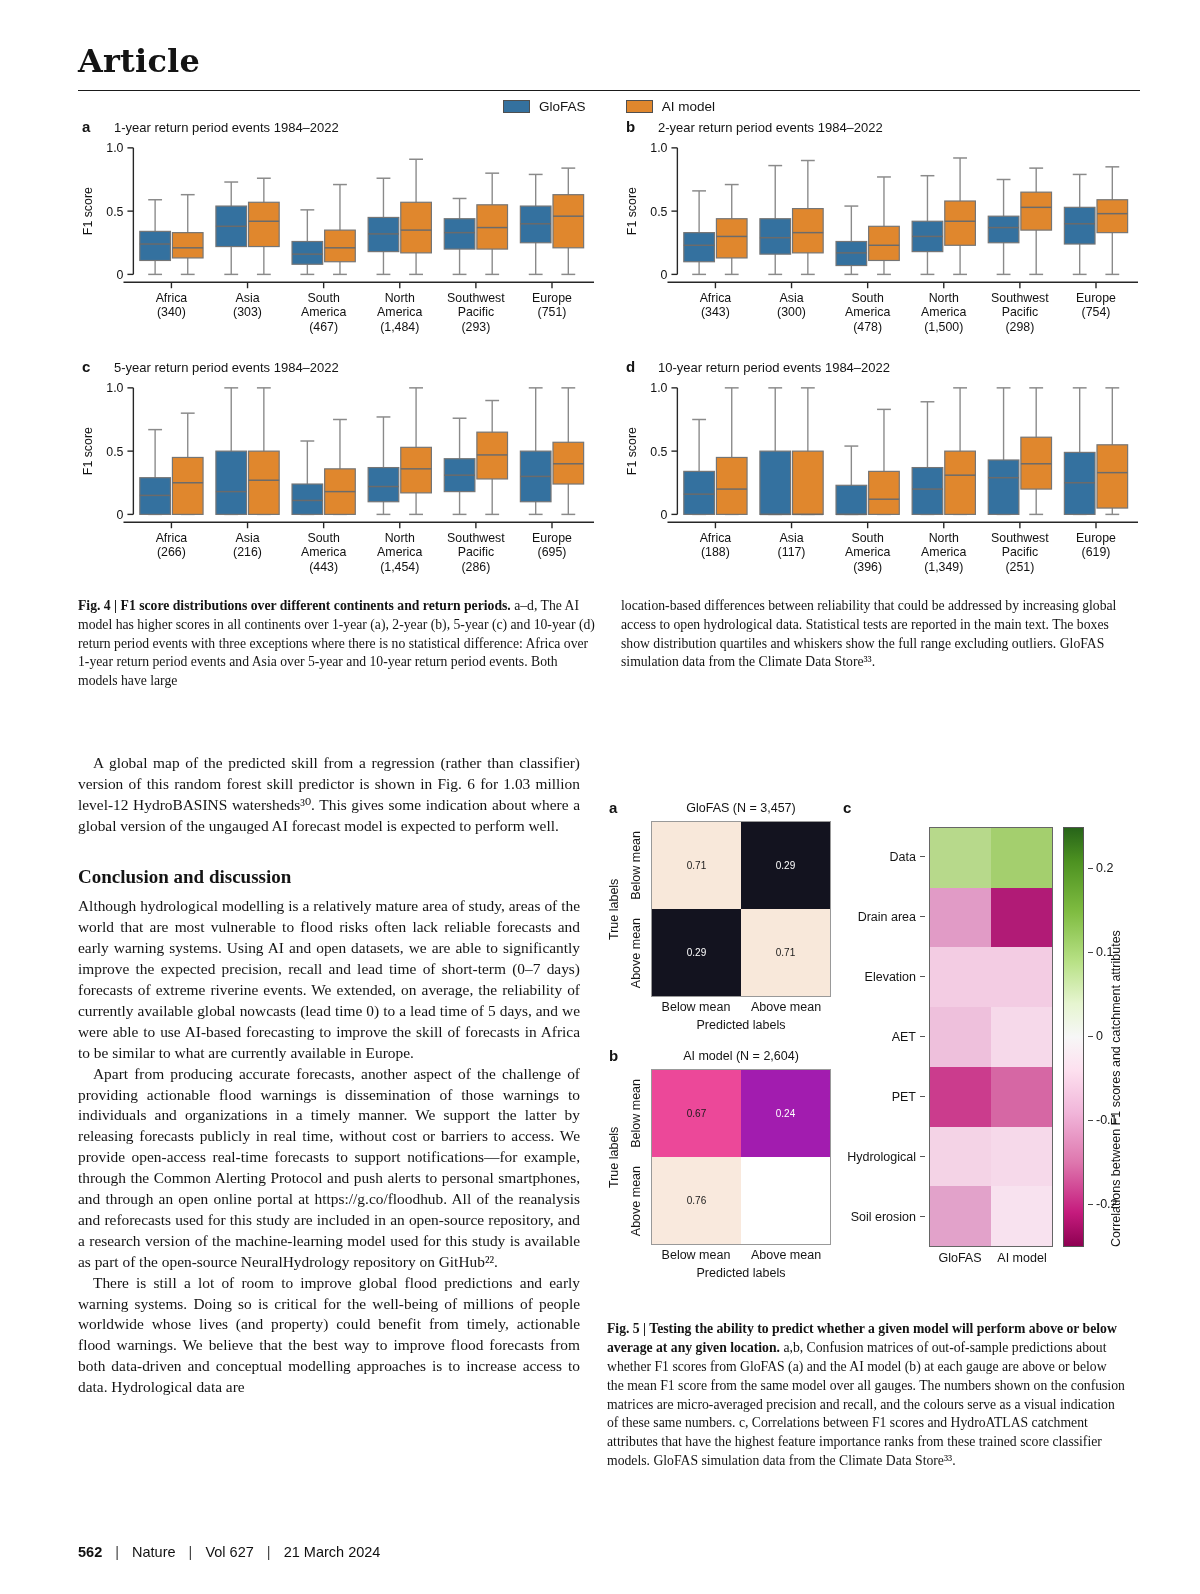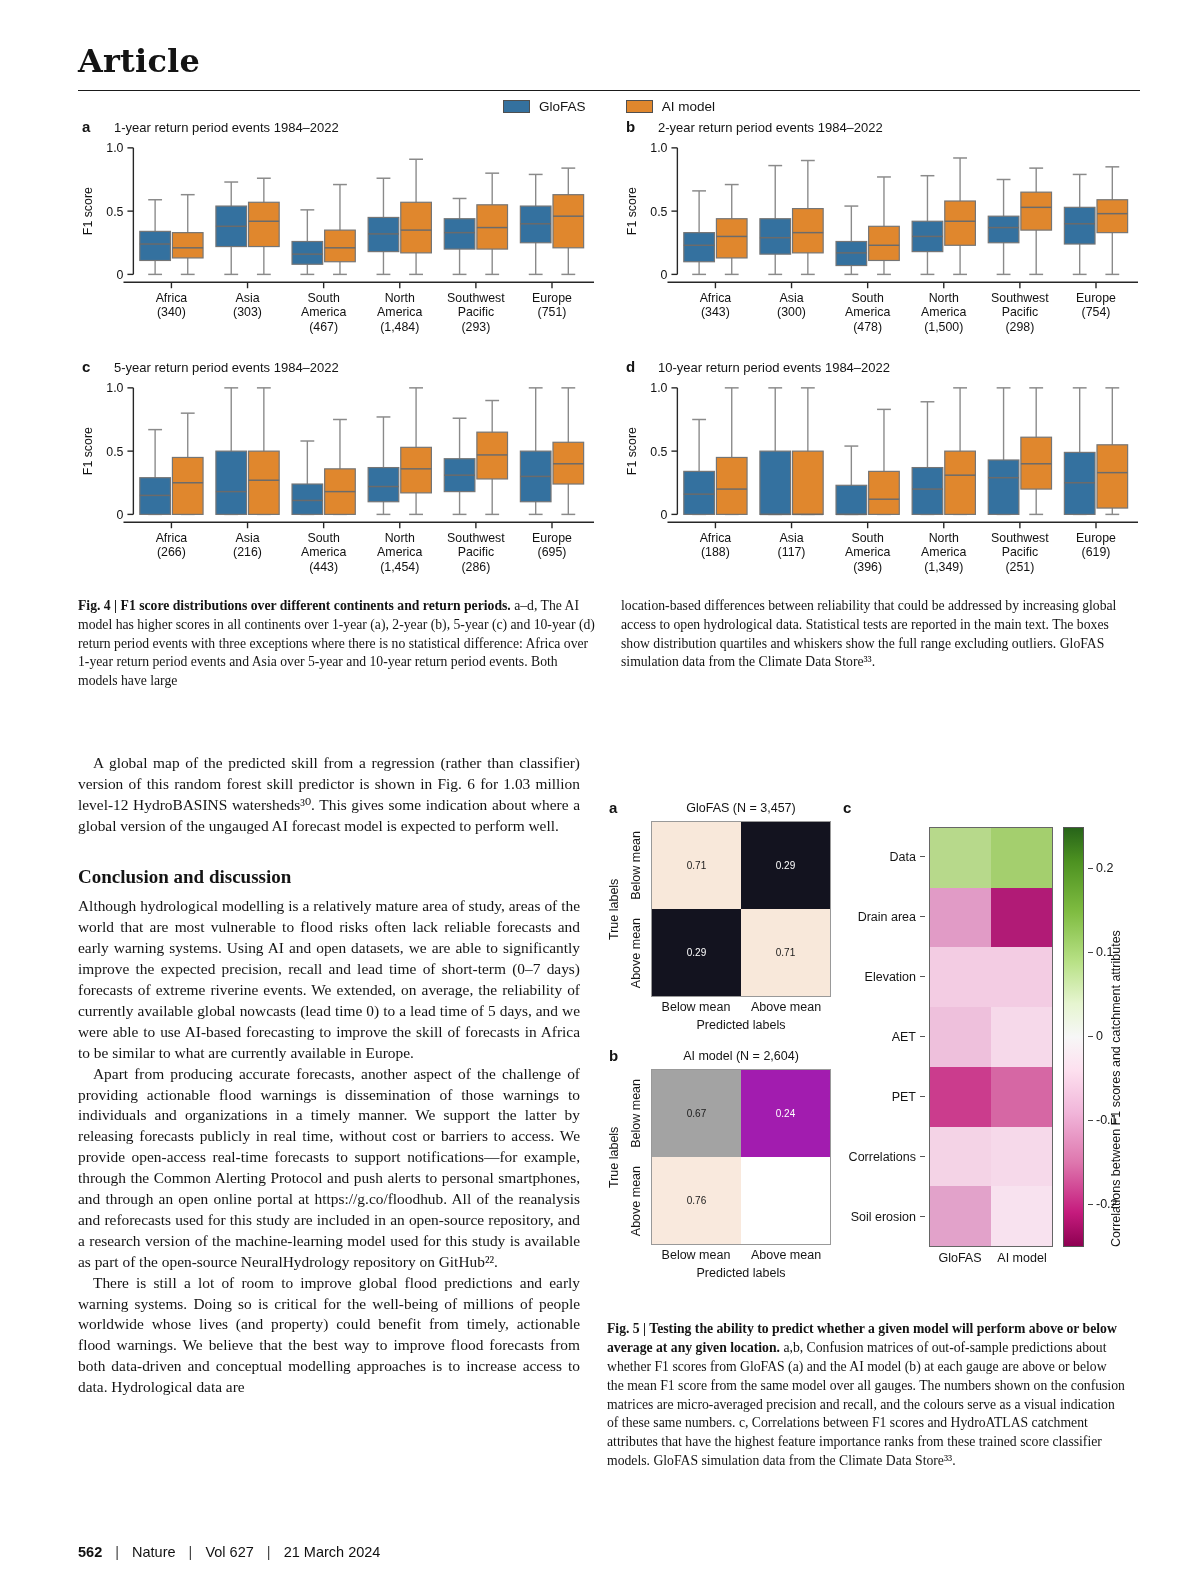--- a/index.html
+++ b/index.html
@@ -540,40 +540,40 @@
           <div class="cm-ylabel">True labels</div>
           <div class="cm-yticks">
             <div class="cm-ytick">
                 <span>Below mean</span>
               </div>
             <div class="cm-ytick">
                 <span>Above mean</span>
               </div>
           </div>
           <div class="cm-grid">
-              <div class="cm-cell" style="background: #a3a3a3; color: rgb(26, 26, 26);">0.67</div>
+              <div class="cm-cell" style="background: #ec4899; color: rgb(26, 26, 26);">0.67</div>
               <div class="cm-cell" style="background: #a21caf; color: rgb(255, 255, 255);">0.24</div>
               <div class="cm-cell" style="background: rgb(249, 233, 221); color: rgb(26, 26, 26);">0.76</div>
             </div>
           <div class="cm-xticks">
             <span>Below mean</span>
             <span>Above mean</span>
           </div>
           <div class="cm-xlabel">Predicted labels</div>
         </div>
 
         <div class="hm-block">
           <span class="hm-letter">c</span>
           <div class="hm-rowlabels">
               <div class="hm-rowlabel">Data</div>
               <div class="hm-rowlabel">Drain area</div>
               <div class="hm-rowlabel">Elevation</div>
               <div class="hm-rowlabel">AET</div>
               <div class="hm-rowlabel">PET</div>
-              <div class="hm-rowlabel">Correlations</div>
+              <div class="hm-rowlabel">Hydrological</div>
               <div class="hm-rowlabel">Soil erosion</div>
             </div>
           <div class="hm-grid">
               <div style="background: rgb(183, 217, 139);"></div>
               <div style="background: rgb(164, 207, 110);"></div>
               <div style="background: rgb(225, 155, 198);"></div>
               <div style="background: rgb(177, 27, 118);"></div>
               <div style="background: rgb(243, 204, 227);"></div>
               <div style="background: rgb(243, 204, 227);"></div>
               <div style="background: rgb(238, 192, 220);"></div>

